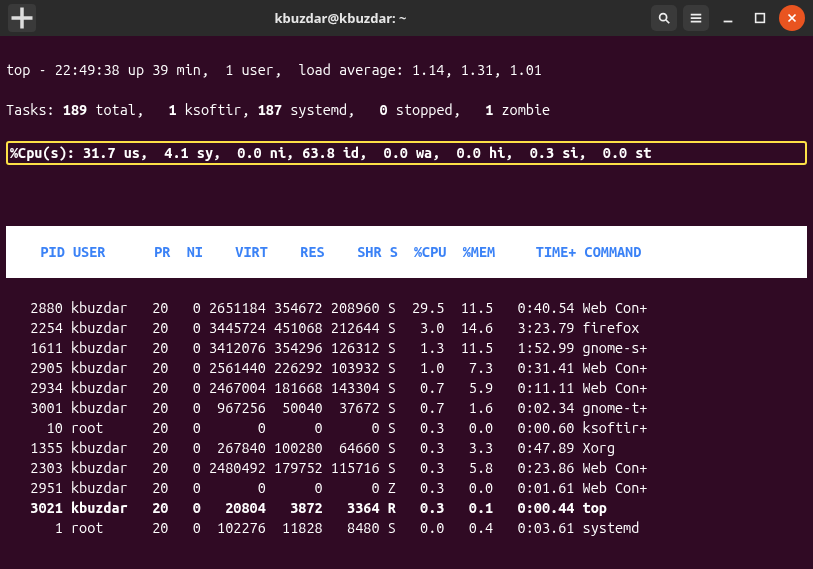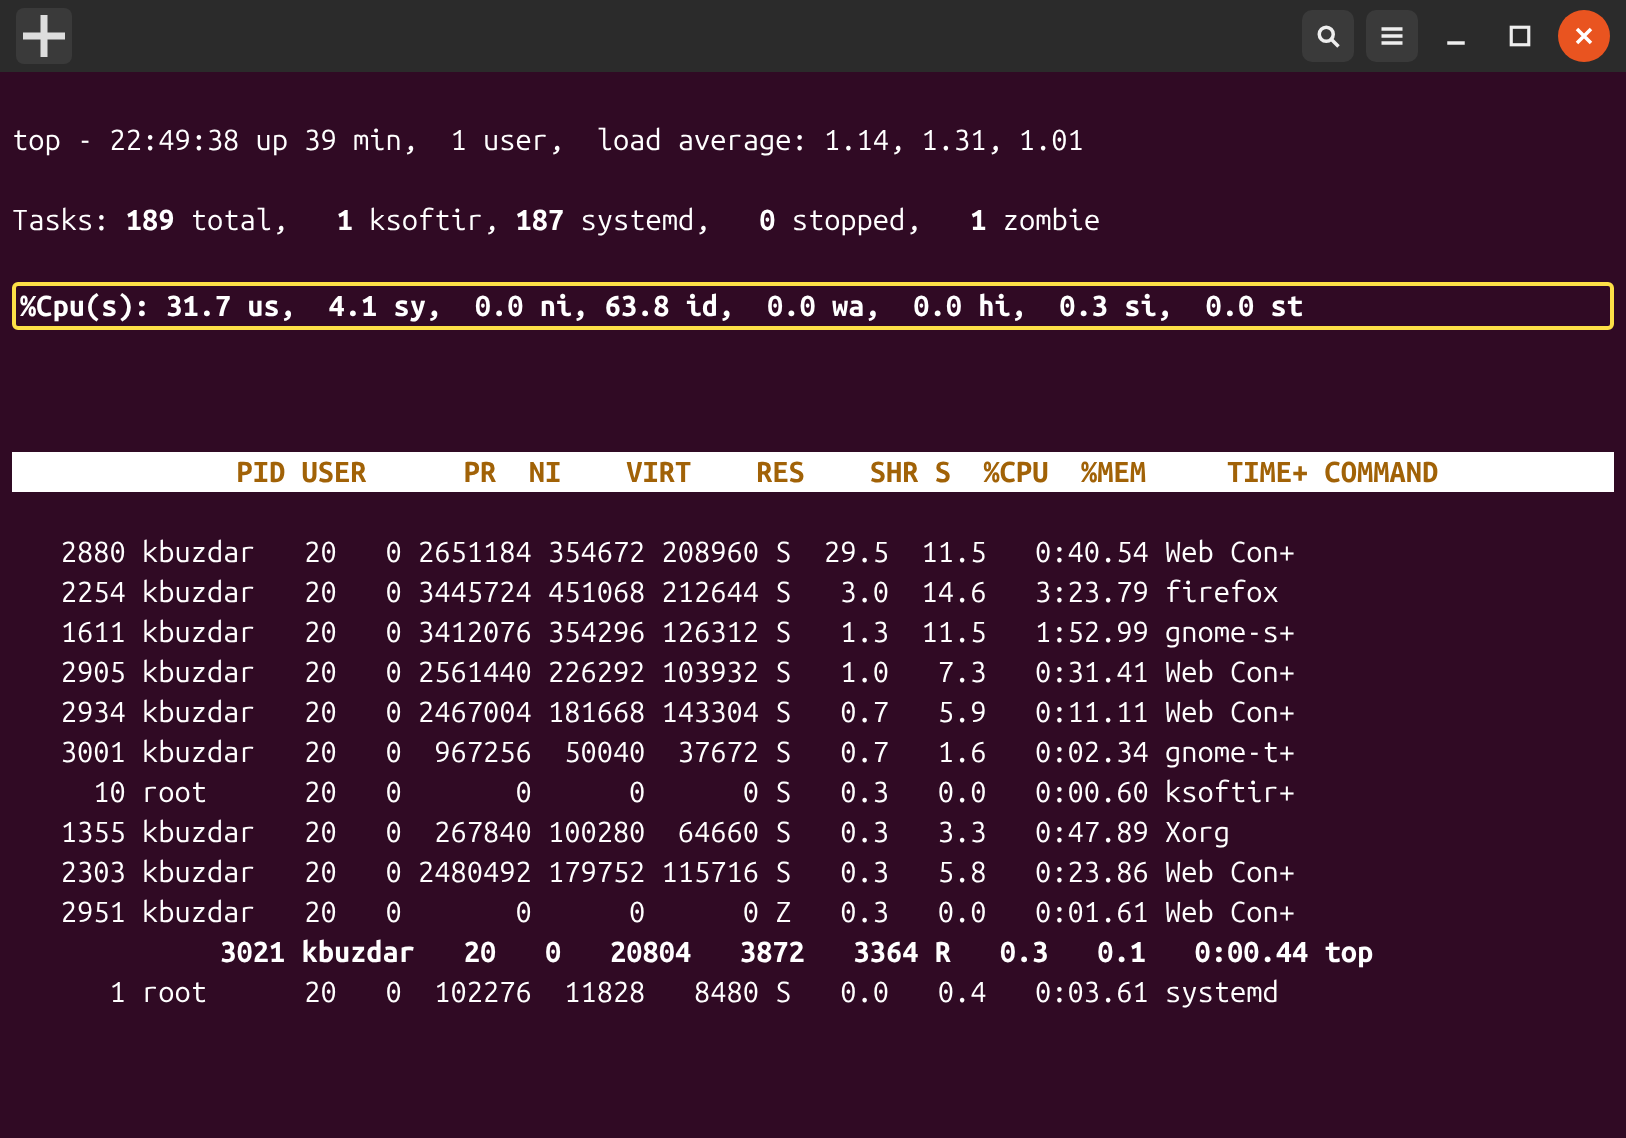--- a/index.html
+++ b/index.html
@@ -36,34 +36,35 @@
   display: inline-flex; align-items: center; justify-content: center;
   background: #3a3a3a; color: #ddd;
 }
 .term { padding: 4px 6px 0 6px; white-space: pre; line-height: 20px; }
 .hl-row {
   border: 2px solid #fde047;
   border-radius: 3px;
   padding: 0 2px;
   margin: 1px 0;
 }
-.bold { font-weight: bold; text-align: center; }
-.header-bar { background: #ffffff; color: #a16207; padding: 0 2px; }
+.bold { font-weight: bold; }
+.header-bar { background: #ffffff; color: #3b82f6; padding: 16px 2px; }
 .row { display: block; }
 </style>
 </head>
 <body>
 
 <div class="titlebar">
   <span class="tab-btn">
     <svg viewBox="0 0 16 16" stroke="currentColor" stroke-width="2" fill="none">
         <path d="M8 2v12M2 8h12"></path>
       </svg>
   </span>
   <span class="spacer"></span>
+  <span class="title">kbuzdar@kbuzdar: ~</span>
   <span class="spacer"></span>
   <span class="tb-btn">
     <svg viewBox="0 0 16 16" stroke="currentColor" stroke-width="2" fill="none">
         <circle cx="7" cy="7" r="4"></circle>
         <path d="M10 10l4 4"></path>
       </svg>
   </span>
   <span class="tb-btn">
     <svg viewBox="0 0 16 16" stroke="currentColor" stroke-width="2">
         <path d="M2 4h12M2 8h12M2 12h12"></path>

